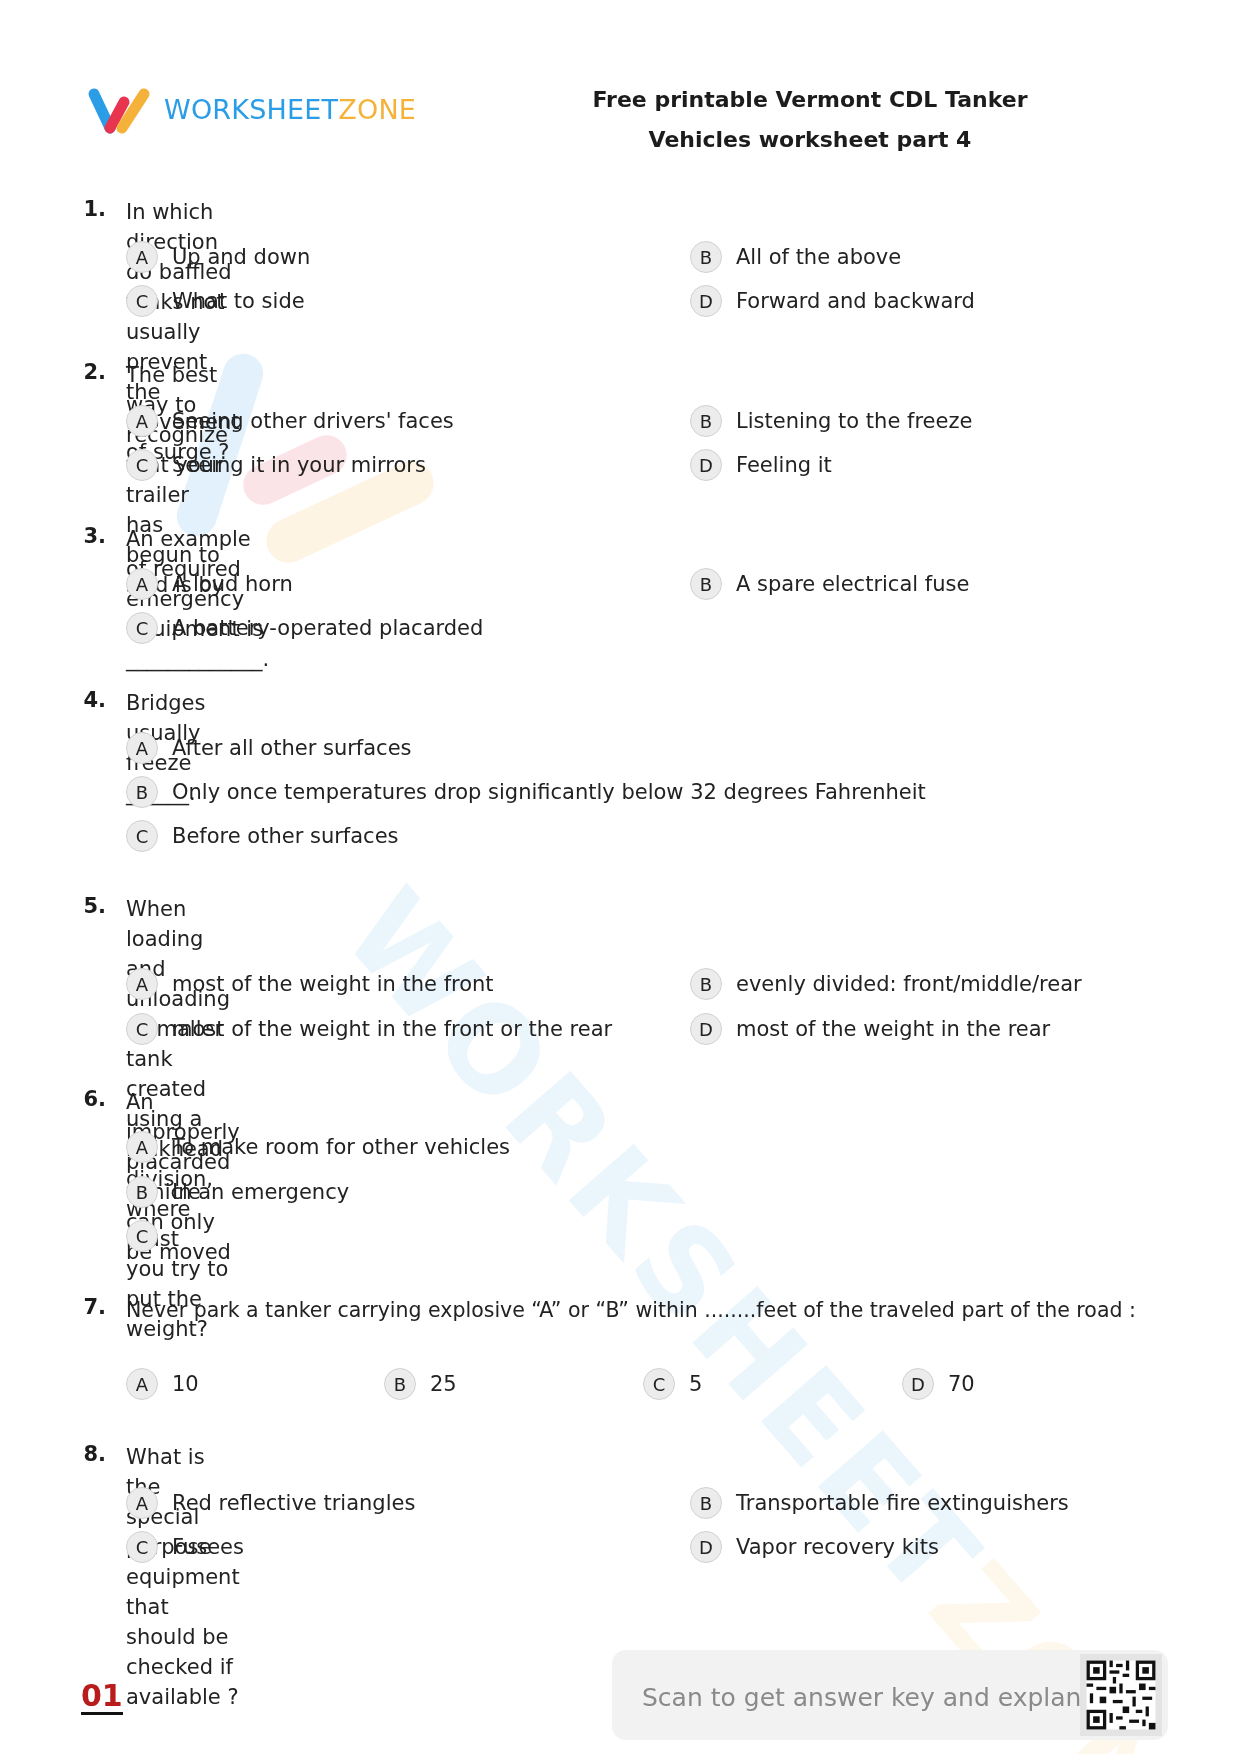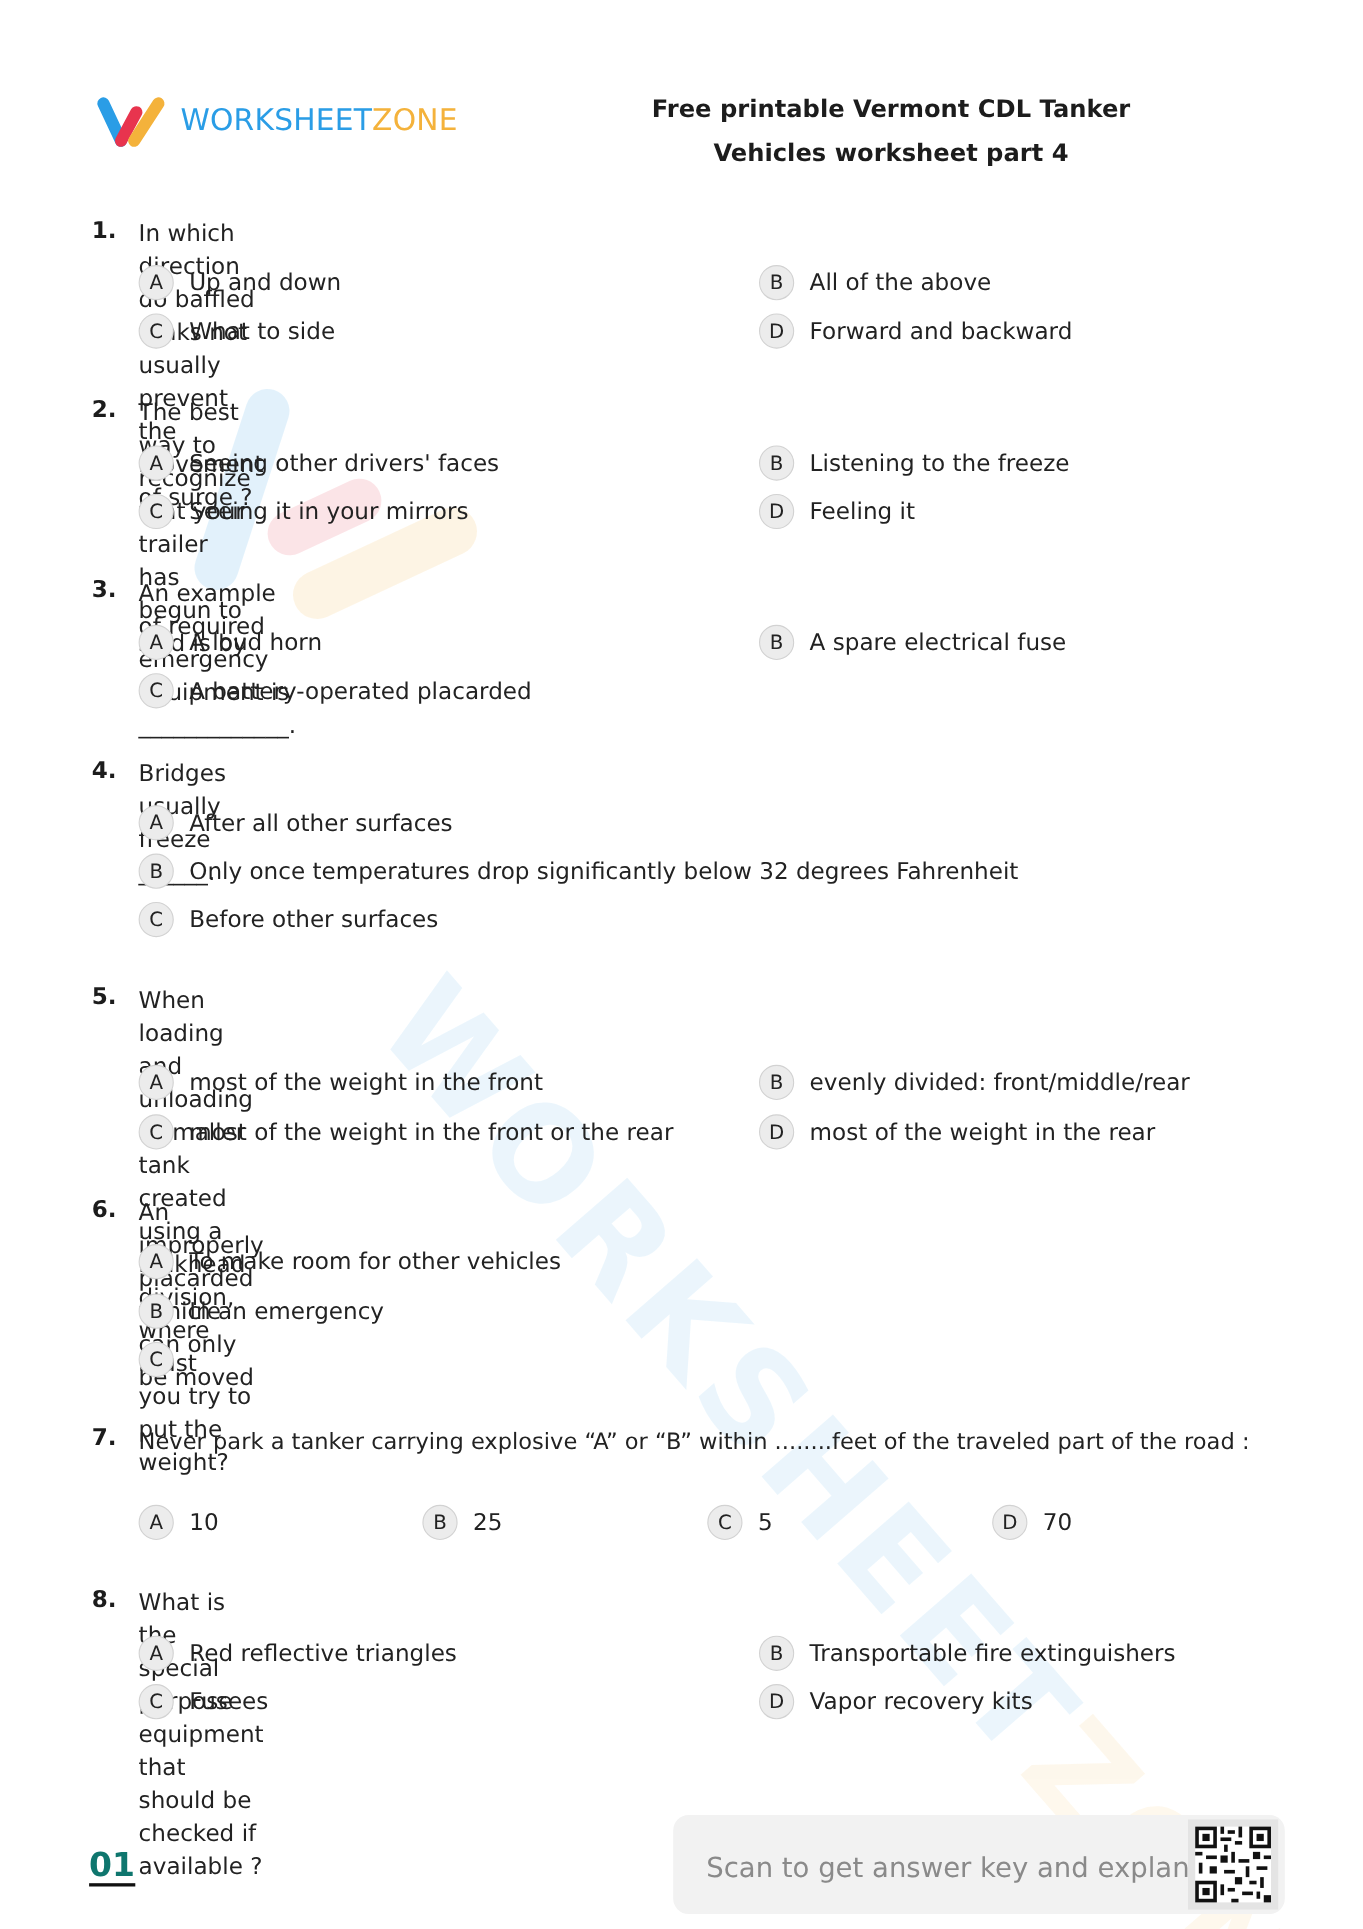--- a/index.html
+++ b/index.html
@@ -38,21 +38,21 @@
   .wm-text .z { color:#f4b23b; opacity:1; }
   .wm-bar { border-radius:30px; }
 
   
   .footer-box {
     left:612px; top:1650px; width:556px; height:90px;
     background:#f2f2f2; border-radius:14px;
   }
   .footer-text { position:absolute; left:30px; top:33px; font-size:25px; color:#8a8a8a; }
   .qr { position:absolute; right:6px; top:4px; width:82px; height:82px; background:#e4e4e4; }
-  .page-no { left:81px; top:1680px; font-size:30px; font-weight:bold; color:#0f766e; border-bottom:3px solid #111; line-height:32px; }
+  .page-no { left:81px; top:1680px; font-size:30px; font-weight:bold; color:#b91c1c; border-bottom:3px solid #111; line-height:32px; }
 </style>
 </head>
 <body>
 
 <div class="abs" style="left:180px;top:330px;width:260px;height:230px;opacity:0.13;">
   <div class="abs wm-bar" style="left:20px;top:20px;width:40px;height:190px;background:#2a9de6;transform:rotate(18deg);"></div>
   <div class="abs wm-bar" style="left:60px;top:120px;width:110px;height:40px;background:#e8344e;transform:rotate(-25deg);"></div>
   <div class="abs wm-bar" style="left:80px;top:160px;width:180px;height:44px;background:#f4b23b;transform:rotate(-25deg);"></div>
 </div>
 <div class="abs wm-text">

